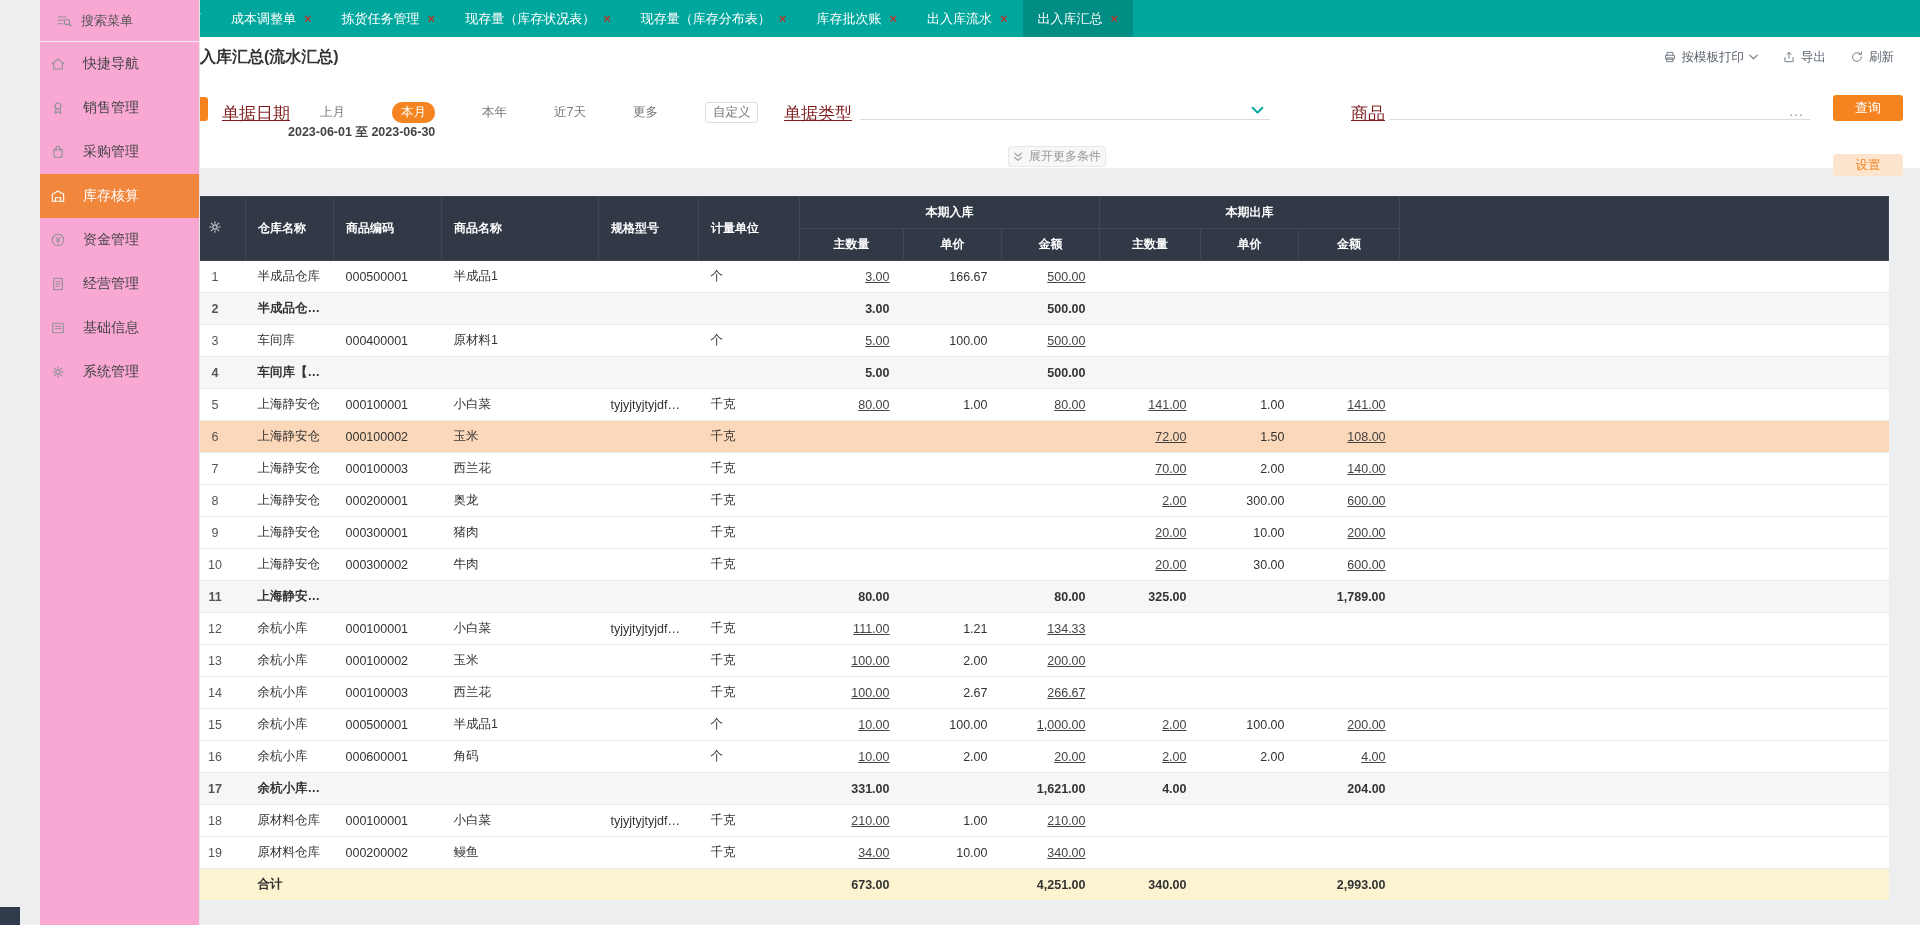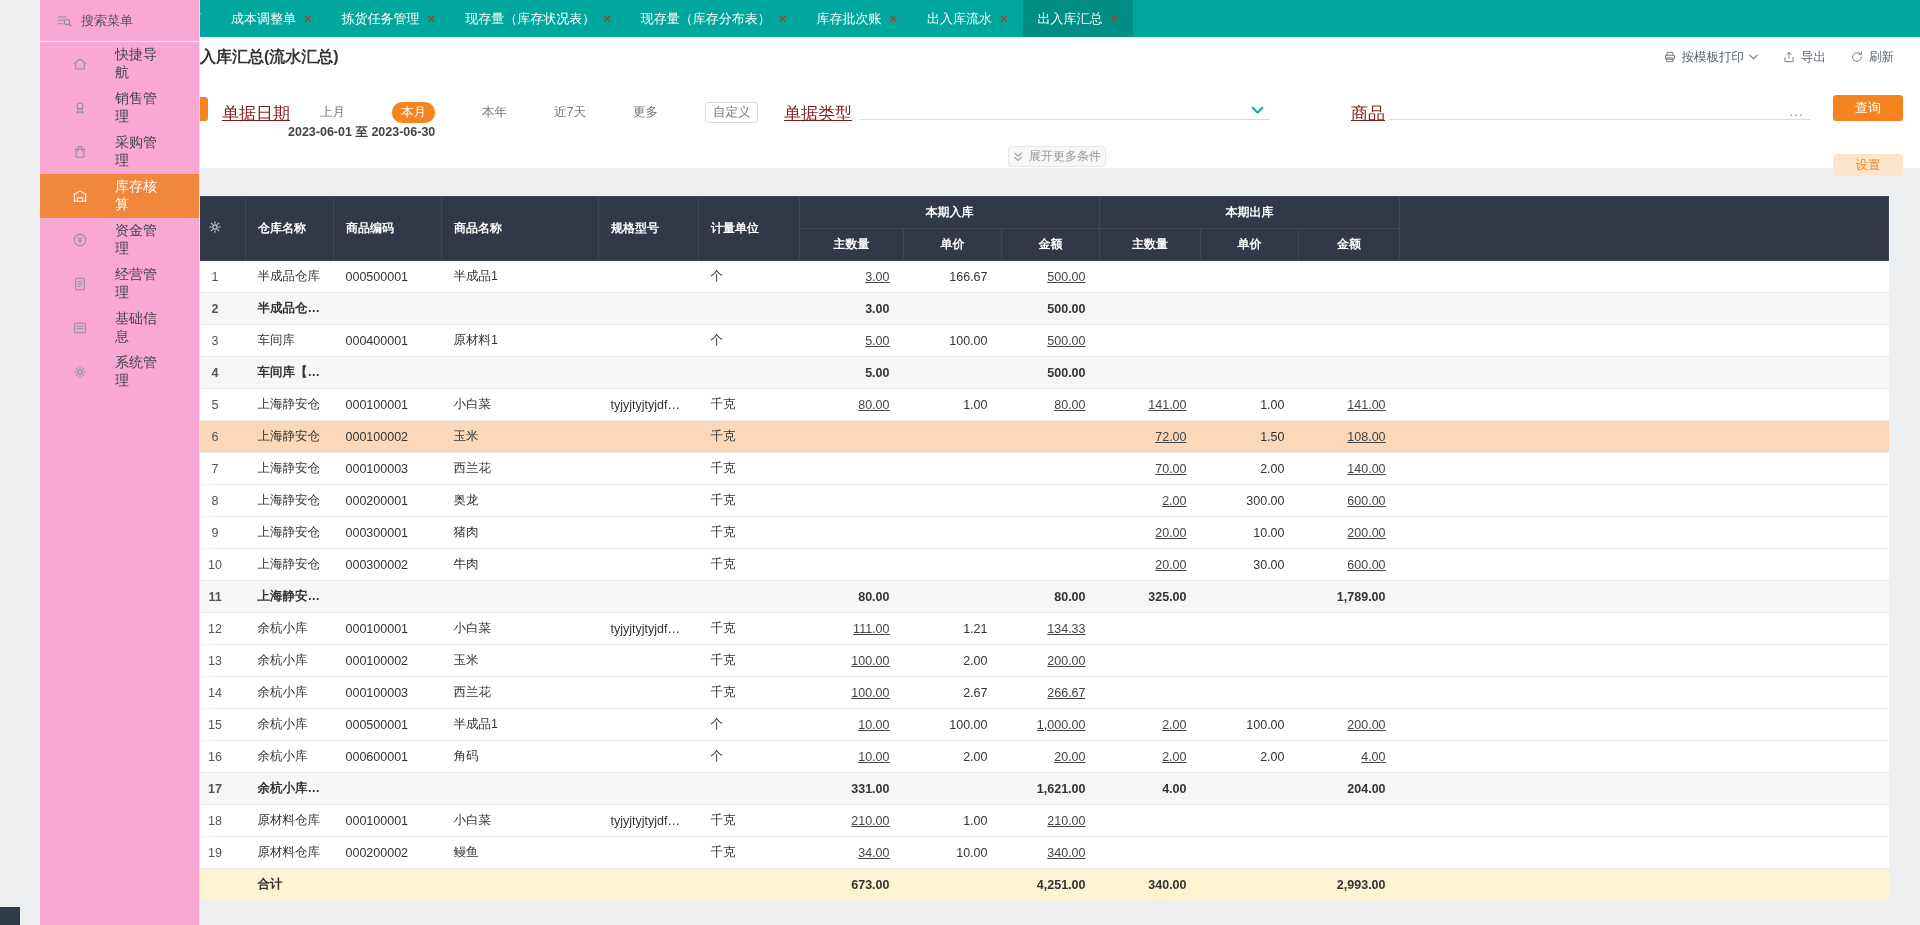--- a/index.html
+++ b/index.html
@@ -2,21 +2,21 @@
 <html><head>
 <meta charset="utf-8">
 <style>
   * { margin:0; padding:0; box-sizing:border-box; }
   html,body { width:1920px; height:925px; overflow:hidden; }
   body { position:relative; background:#eceef0; font-family:"Liberation Sans","DejaVu Sans",sans-serif; color:#333; }
 
   
   #sidebar { position:absolute; left:0; top:0; width:160px; height:925px; background:#f9a8d4; border-right:1px solid #e6e6e6; z-index:5;margin-left:40px; }
   .sb-search { height:42px; display:flex; align-items:center; gap:9px; padding:0 16px; border-bottom:1px solid #efefef; color:#555; font-size:13px; cursor:pointer; }
-  .sb-item { height:44px; display:flex; align-items:center; gap:27px; padding:0 32px; color:#444; font-size:14px; cursor:pointer; }
+  .sb-item { height:44px; display:flex; align-items:center; gap:17px; padding:0 10px; color:#444; font-size:14px; cursor:pointer; }
   .sb-item.active { background:#f0873c; color:#fff; }
   .ic { display:inline-flex; align-items:center; justify-content:center; color:#8a8f99; }
   .sb-item.active .ic { color:#fff; }
   .ic svg { width:16px; height:16px; fill:none; stroke:currentColor; stroke-width:1.6; stroke-linecap:round; stroke-linejoin:round; }
 
   
   #tabbar { position:absolute; left:160px; top:0; width:1842px; height:37px; background:#00a79c; display:flex; align-items:stretch; color:#fff;text-align:center; }
   #tabs { display:flex; align-items:stretch; }
   .tab { display:flex; align-items:center; gap:8px; padding:0 15px; font-size:13px; cursor:pointer; white-space:nowrap; }
   .tab.active { background:#008d83; }

